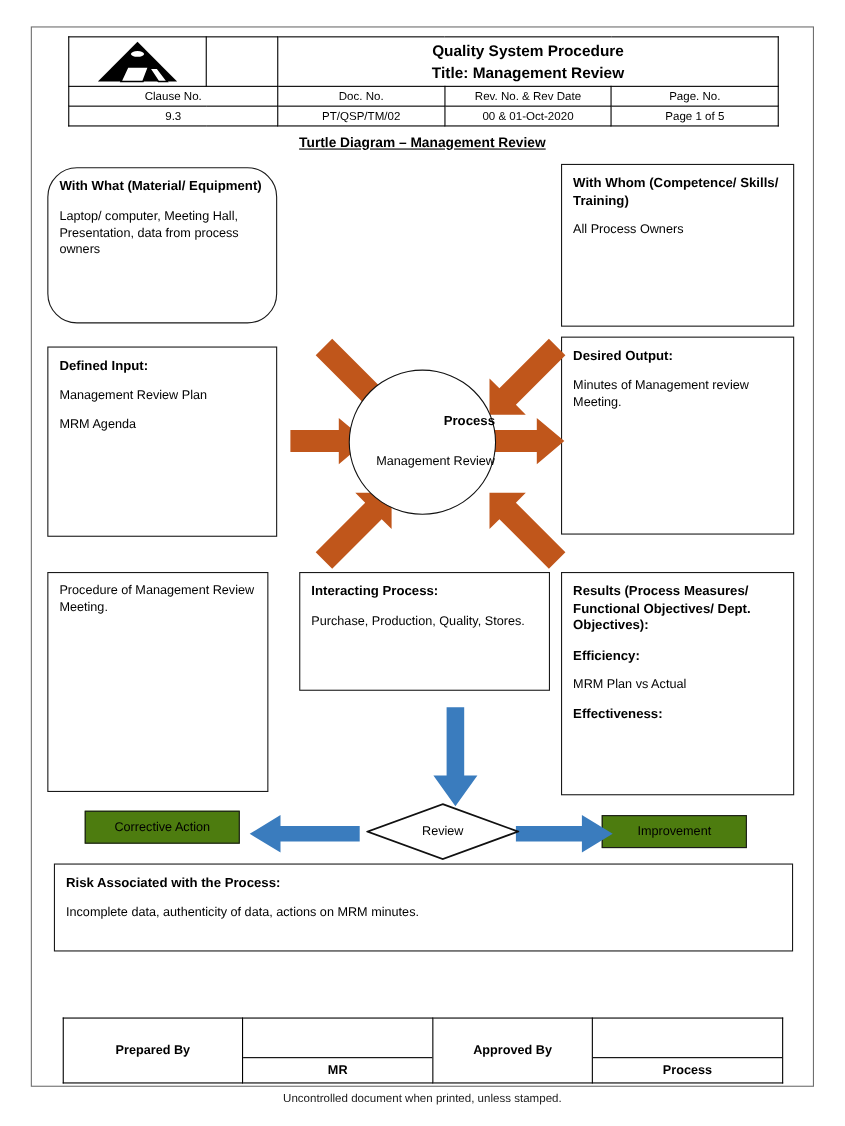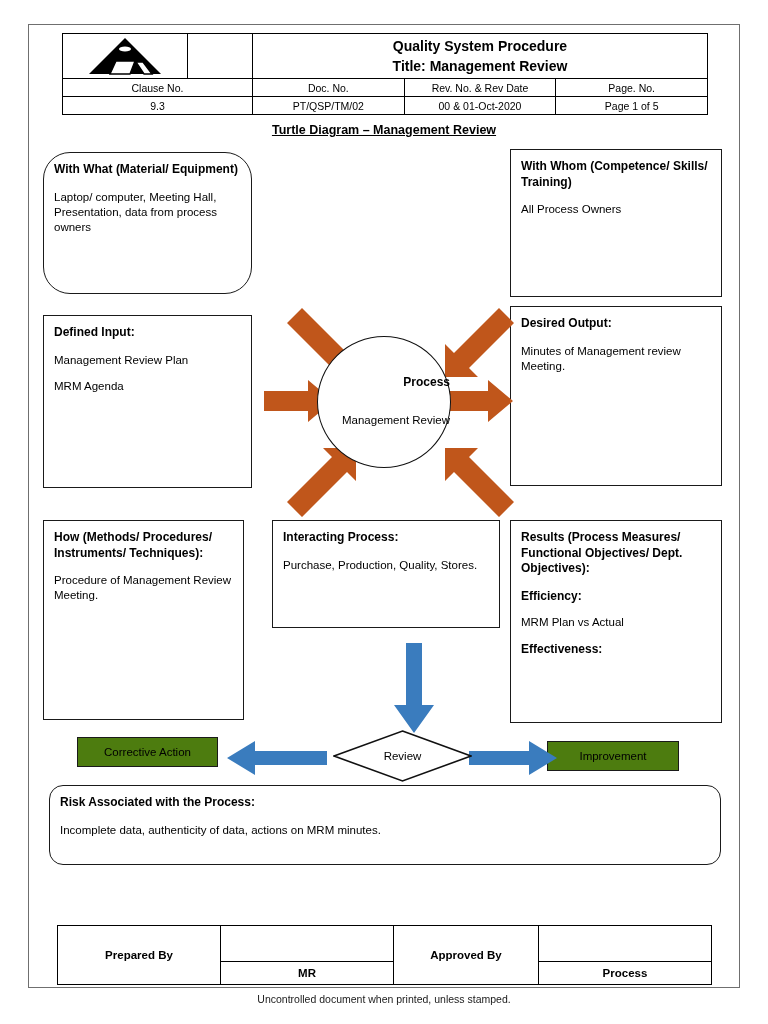--- a/index.html
+++ b/index.html
@@ -102,21 +102,21 @@
   .box .bt.sub { margin: 0 0 11px 0; }
 
   
   #box-with-what   { left: 14px;  top: 127px; width: 209px; height: 142px; border-radius: 27px; }
   #box-with-whom   { left: 481px; top: 124px; width: 212px; height: 148px; }
   #box-input       { left: 14px;  top: 290px; width: 209px; height: 173px; }
   #box-output      { left: 481px; top: 281px; width: 212px; height: 180px; }
   #box-how         { left: 14px;  top: 495px; width: 201px; height: 200px; }
   #box-interacting { left: 243px; top: 495px; width: 228px; height: 108px; }
   #box-results     { left: 481px; top: 495px; width: 212px; height: 203px; }
-  #box-risk        { left: 20px;  top: 760px; width: 672px; height: 80px; border-radius: 14px; }
+  #box-risk        { left: 20px;  top: 760px; width: 672px; height: 80px; }
 
   
   #circle {
     position: absolute;
     left: 288px;
     top: 311px;
     width: 134px;
     height: 132px;
     border: 1.3px solid #111111;
     border-radius: 50%;
@@ -300,21 +300,20 @@
     <p class="bd">Management Review Plan</p>
     <p class="bd">MRM Agenda</p>
   </div>
 
   <div class="box" id="box-output">
     <p class="bt">Desired Output:</p>
     <p class="bd">Minutes of Management review Meeting.</p>
   </div>
 
   <div class="box" id="box-how">
-    <p class="bt">How (Methods/ Procedures/ Instruments/ Techniques):</p>
     <p class="bd">Procedure of Management Review Meeting.</p>
   </div>
 
   <div class="box" id="box-interacting">
     <p class="bt">Interacting Process:</p>
     <p class="bd">Purchase, Production, Quality, Stores.</p>
   </div>
 
   <div class="box" id="box-results">
     <p class="bt">Results (Process Measures/ Functional Objectives/ Dept. Objectives):</p>

